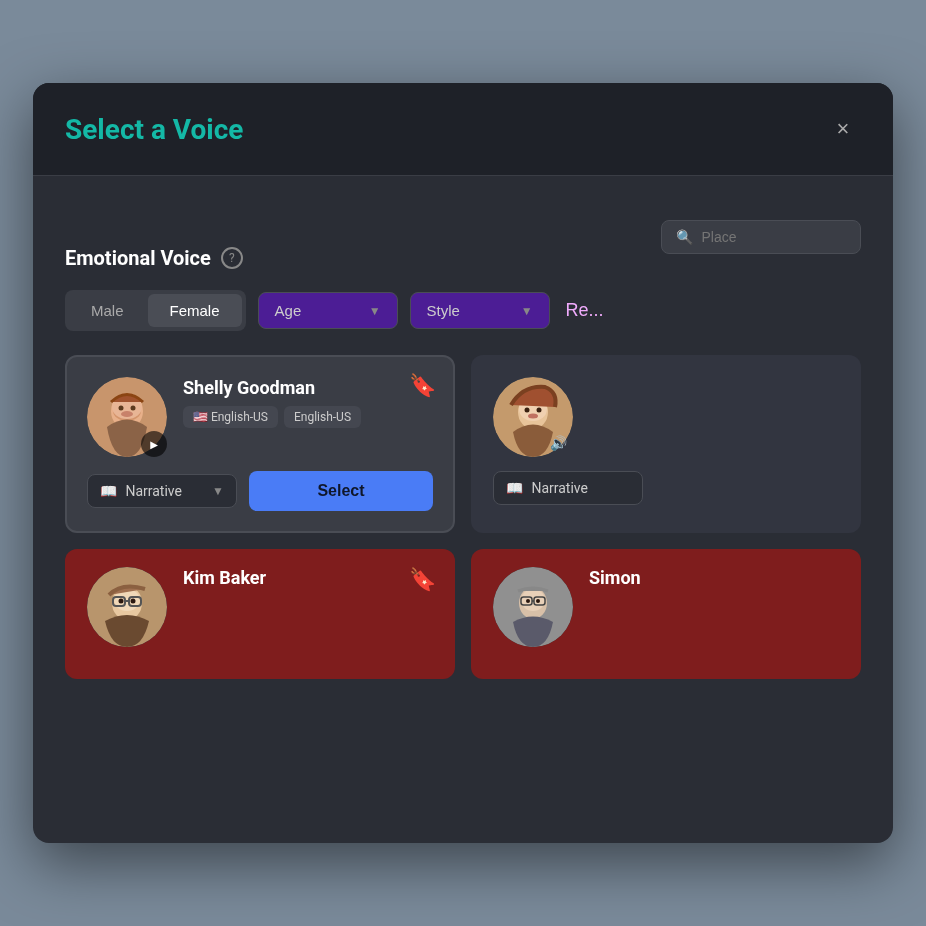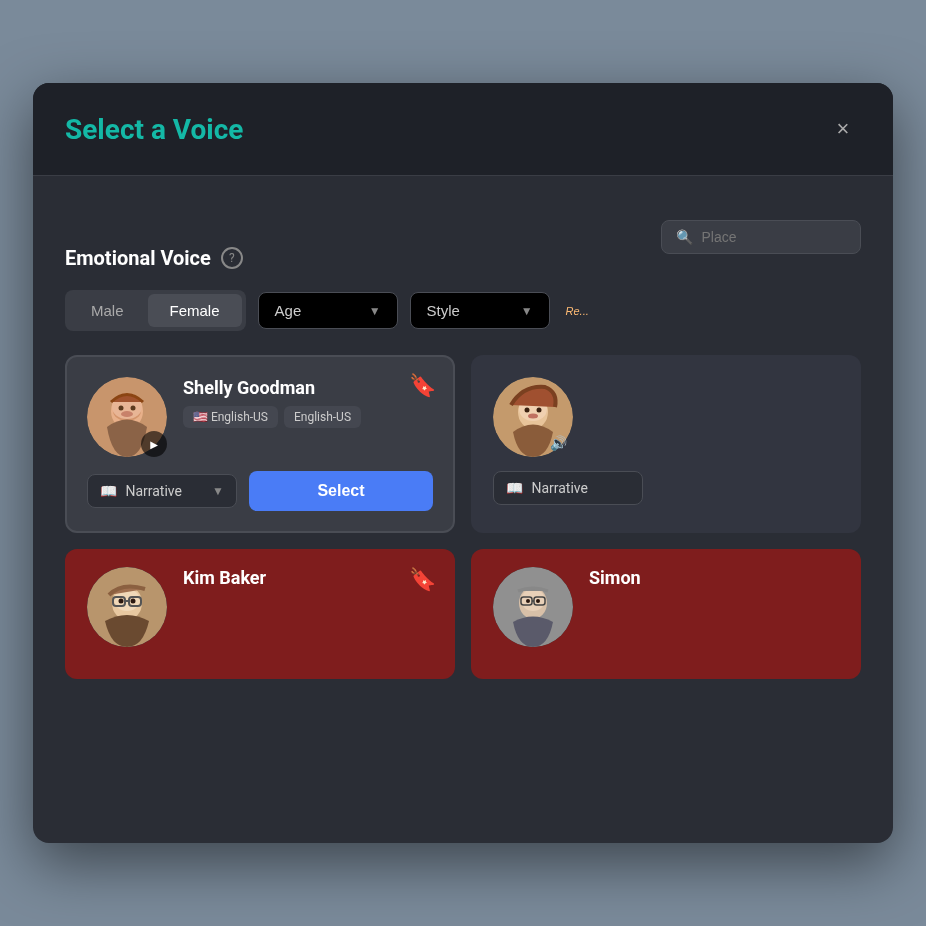--- a/index.html
+++ b/index.html
@@ -127,42 +127,41 @@
       color: #aaa;
     }
     .gender-btn.active {
       background: #4a4d55;
       color: #ffffff;
     }
     .dropdown-btn {
       display: flex;
       align-items: center;
       gap: 10px;
-      background: #000000;
+      background: #4c1d95;
       border: 1px solid #4a4d55;
       border-radius: 8px;
       padding: 9px 16px;
       color: #cccccc;
       font-size: 15px;
       cursor: pointer;
       min-width: 140px;
     }
     .dropdown-arrow {
       margin-left: auto;
       color: #888;
       font-size: 12px;
     }
     .reset-btn {
-      color: #fdba74;
+      color: #f0abfc;
       background: none;
       border: none;
-      font-size: 11px;
+      font-size: 18px;
       cursor: pointer;
       padding: 8px 4px;
-      font-style: italic;
     }
     .voice-grid {
       display: grid;
       grid-template-columns: 1fr 1fr;
       gap: 16px;
     }
     .voice-card {
       background: #7f1d1d;
       border-radius: 12px;
       padding: 20px;
@@ -269,21 +268,21 @@
       border-radius: 8px;
       padding: 8px 12px;
       color: #cccccc;
       font-size: 14px;
       cursor: pointer;
       min-width: 150px;
     }
     .select-btn {
       flex: 1;
       background: #4a7cf6;
-      color: #ffffff;
+      color: #0f172a;
       border: none;
       border-radius: 8px;
       padding: 11px 8px;
       font-size: 16px;
       font-weight: 600;
       cursor: pointer;
     }
   </style>
 </head>
 <body>

